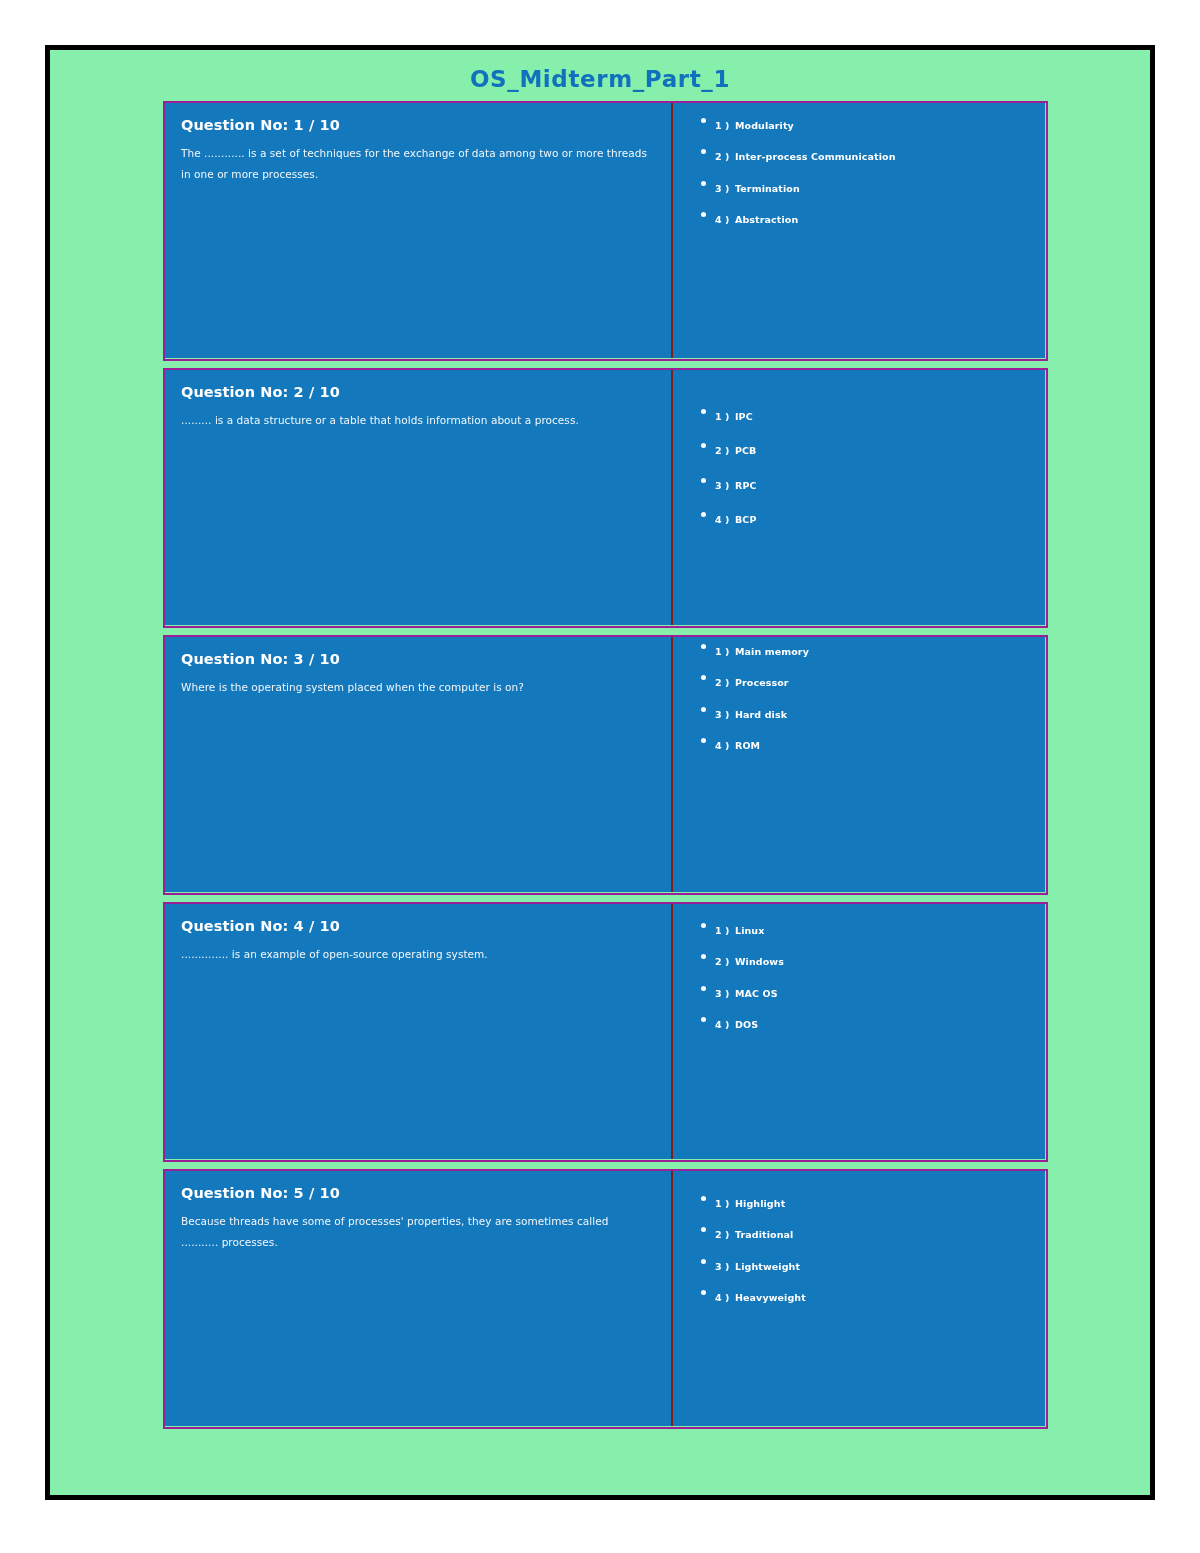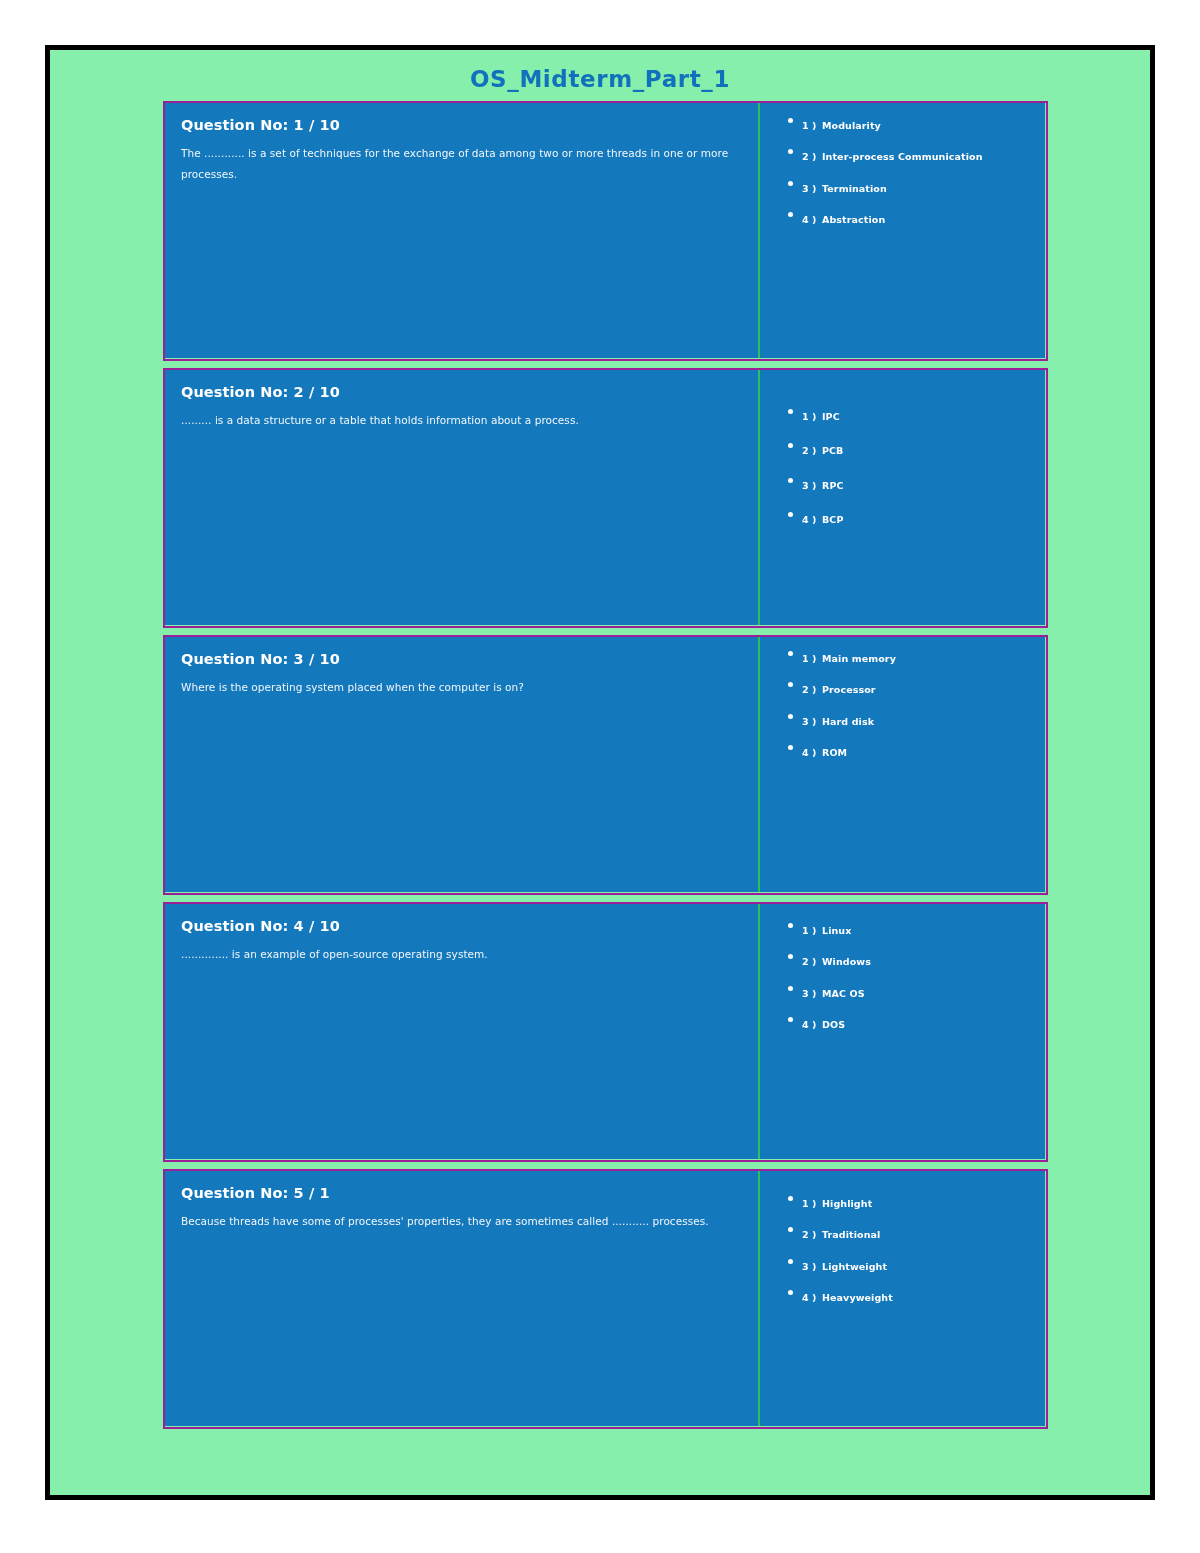--- a/index.html
+++ b/index.html
@@ -71,23 +71,23 @@
   }
 
   .pane {
     background: #1478bd;
     position: relative;
     box-sizing: border-box;
     overflow: hidden;
   }
 
   .pane-question {
-    width: 595px;
+    width: 508px;
     padding: 14px 16px 10px 14px;
-    border-right: 2px solid #22c55e;
+    border-right: 2px solid #7f1d1d;
   }
 
   .pane-answers {
     flex: 1;
     padding: 18px 16px 10px 28px;
   }
 
   .q-number {
     color: #ffffff;
     font-weight: bold;
@@ -135,21 +135,21 @@
     border-radius: 50%;
     background: #ffffff;
     display: block;
   }
 
   .opt-num { margin-right: 2px; }
 
   
   .slide-1 .pane-answers { }
   .slide-2 .pane-answers { padding-top: 42px; }
-  .slide-3 .pane-answers { padding-top: 17px; }
+  .slide-3 .pane-answers { padding-top: 10px; }
   .slide-4 .pane-answers { padding-top: 22px; }
   .slide-5 .pane-answers { padding-top: 28px; }
 
   .slide-1 .opt { margin-bottom: 21px; }
   .slide-2 .opt { margin-bottom: 24px; }
 </style>
 </head>
 <body>
 
 <div id="doc-frame">
@@ -282,21 +282,21 @@
             <span class="opt-num">4 )</span>
             <span>DOS</span>
           </li>
         </ul>
       </div>
     </div>
 
     <div class="slide slide-5">
       <div class="slide-outline"></div>
       <div class="pane pane-question">
-        <div class="q-number">Question No: 5 / 1</div>
+        <div class="q-number">Question No: 5 / 10</div>
         <div class="q-text">Because threads have some of processes' properties, they are sometimes called ........... processes.</div>
       </div>
       <div class="pane pane-answers">
         <ul class="opt-list">
           <li class="opt">
             <span class="opt-bullet"></span>
             <span class="opt-num">1 )</span>
             <span>Highlight</span>
           </li>
           <li class="opt">

